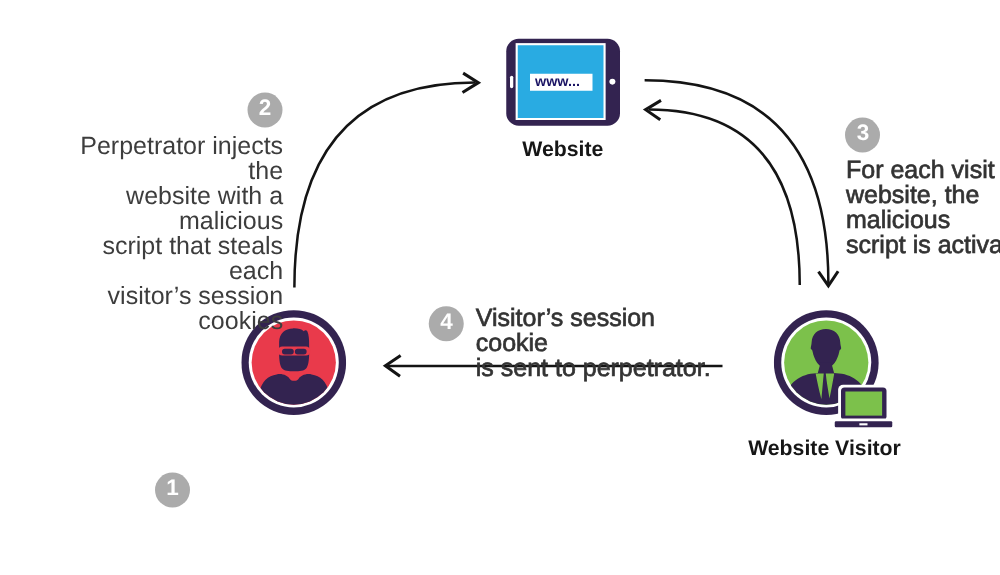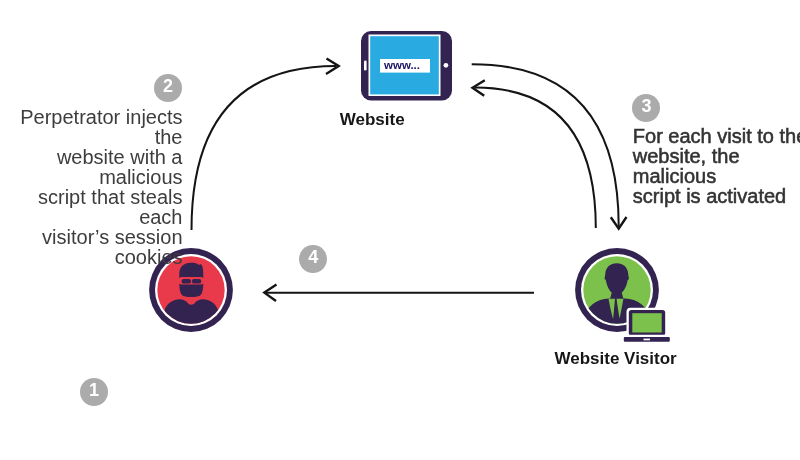--- a/index.html
+++ b/index.html
@@ -1,19 +1,19 @@
 <!DOCTYPE html>
 <html><head>
 <meta charset="utf-8">
 <style>
   html,body{margin:0;padding:0;}
   body{width:800px;height:460px;background:#ffffff;overflow:hidden;
        -webkit-font-smoothing:antialiased;
        font-family:"Liberation Sans", sans-serif;}
-  .stage{position:relative;width:640px;height:460px;}
+  .stage{position:relative;width:640px;height:460px;margin-left:44px;}
   .abs{position:absolute;}
   .num{position:absolute;width:28px;height:28px;border-radius:50%;
        background:#ababab;color:#fff;font-weight:bold;font-size:18px;
        text-align:center;line-height:24.5px;}
   .body-txt{position:absolute;font-size:20px;line-height:20px;color:#3d3d3d;}
   .semi{color:#333333;-webkit-text-stroke:0.55px #333333;}
   .label{position:absolute;font-size:17px;line-height:20px;font-weight:bold;color:#161616;}
 </style>
 </head>
 <body>
@@ -99,18 +99,19 @@
 
   <div class="num" style="left:154px;top:74.3px;">2</div>
   <div class="num" style="left:632.4px;top:93.6px;">3</div>
   <div class="num" style="left:299.2px;top:245.1px;">4</div>
   <div class="num" style="left:80px;top:377.7px;">1</div>
 
   <div class="body-txt" style="left:7.5px;top:106.9px;width:175px;text-align:right;">Perpetrator injects the<br>website with a malicious<br>script that steals each<br>visitor’s session cookies</div>
 
   <div class="body-txt semi" style="left:632.8px;top:125.9px;width:175px;">For each visit to the<br>website, the malicious<br>script is activated</div>
 
+  <div class="body-txt semi" style="left:336.6px;top:244.5px;width:200px;">Visitor’s session cookie<br>is sent to perpetrator.</div>
 
 
-  <div class="label" style="left:339.8px;top:109.6px;width:133px;text-align:left;">Website</div>
+  <div class="label" style="left:339.8px;top:109.6px;width:133px;text-align:center;">Website</div>
   <div class="label" style="left:554.5px;top:348.5px;width:135px;">Website Visitor</div>
 
 </div>
 
 </body></html>

